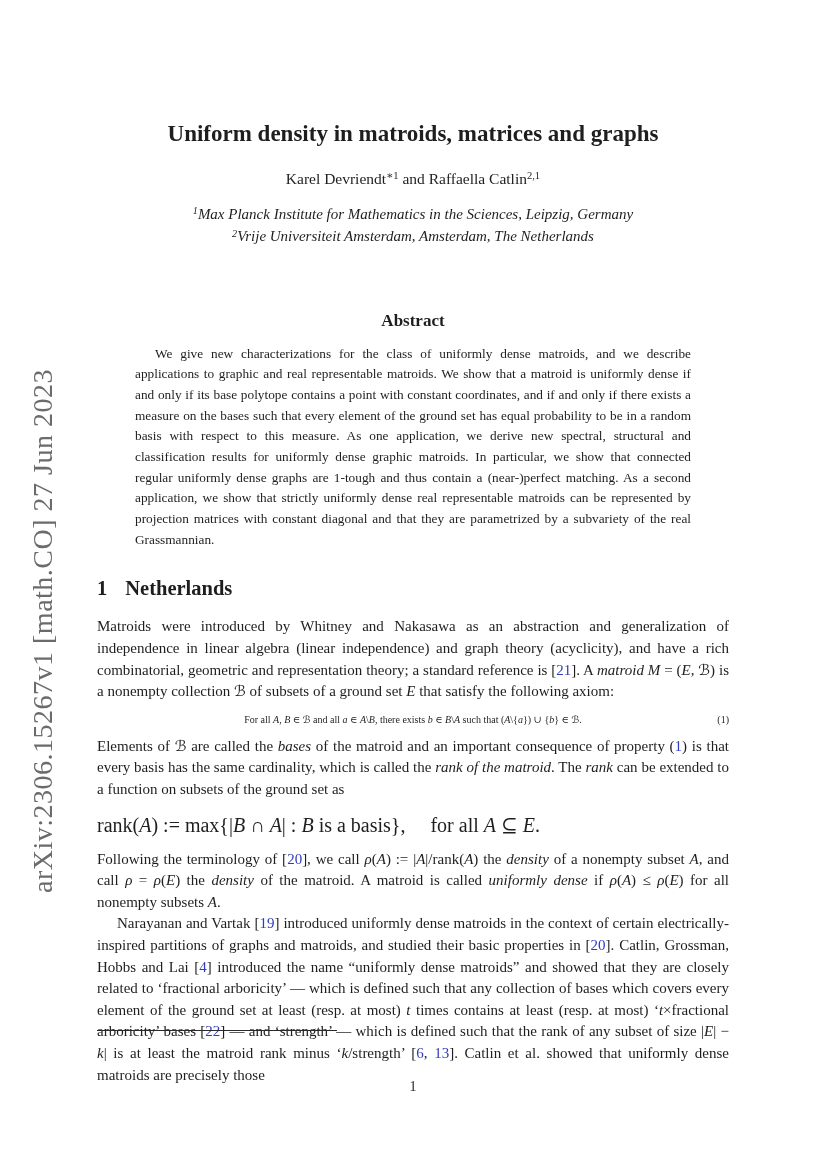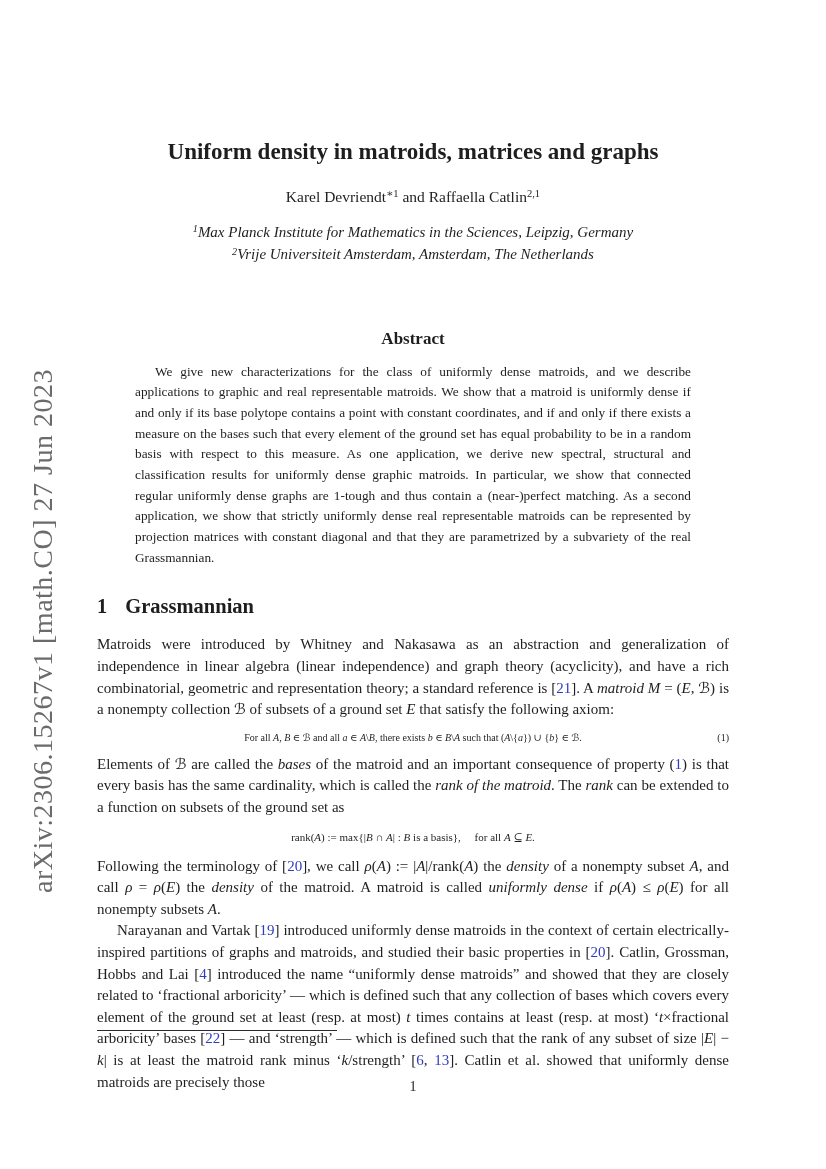--- a/index.html
+++ b/index.html
@@ -24,21 +24,21 @@
     top:893px;left:27px;
     transform:rotate(-90deg);
     transform-origin:0 0;
     white-space:nowrap;
     font-size:28px;
     letter-spacing:0.5px;
     color:var(--watermark);
   }
   .content{
     position:absolute;
-    left:97px;top:138px;
+    left:97px;top:120px;
     width:632px;
   }
   .title{
     text-align:center;
     font-size:23px;
     line-height:1.25;
   }
   .authors{
     text-align:center;
     font-size:15.5px;
@@ -85,22 +85,22 @@
     margin:11px 0;
     font-size:10px;
     text-align:center;
   }
   .eq-tag{
     position:absolute;
     right:0;top:0;
   }
   .display-eq{
     margin:12px 0;
-    font-size:11px;
-    text-align:center;
+    font-size:20px;
+    text-align:left;
   }
   .it{font-style:italic;}
   .mi{font-style:italic;}
   .cite{color:var(--cite);cursor:pointer;}
   .sup{
     position:relative;
     top:-0.45em;
     font-size:68%;
   }
   .footnote-block{
@@ -140,21 +140,21 @@
     <div class="affiliations">
       <div><span class="sup">1</span><span>Max Planck Institute for Mathematics in the Sciences, Leipzig, Germany</span></div>
       <div><span class="sup">2</span><span>Vrije Universiteit Amsterdam, Amsterdam, The Netherlands</span></div>
     </div>
 
     <div class="abstract">
       <div class="abstract-heading">Abstract</div>
       <p class="abstract-body">We give new characterizations for the class of uniformly dense matroids, and we describe applications to graphic and real representable matroids. We show that a matroid is uniformly dense if and only if its base polytope contains a point with constant coordinates, and if and only if there exists a measure on the bases such that every element of the ground set has equal probability to be in a random basis with respect to this measure. As one application, we derive new spectral, structural and classification results for uniformly dense graphic matroids. In particular, we show that connected regular uniformly dense graphs are 1-tough and thus contain a (near-)perfect matching. As a second application, we show that strictly uniformly dense real representable matroids can be represented by projection matrices with constant diagonal and that they are parametrized by a subvariety of the real Grassmannian.</p>
     </div>
 
-    <h2 class="section-heading"><span class="sec-num">1</span><span>Grassmannian</span></h2>
+    <h2 class="section-heading"><span class="sec-num">1</span><span>Netherlands</span></h2>
 
     <p class="body-par par-first"><span>Matroids were introduced by Whitney and Nakasawa as an abstraction and generalization of independence in linear algebra (linear independence) and graph theory (acyclicity), and have a rich combinatorial, geometric and representation theory; a standard reference is [</span><span class="cite">21</span><span>]. A </span><span class="it">matroid</span><span> </span><span class="mi">M</span><span> = (</span><span class="mi">E</span><span>, ℬ) is a nonempty collection ℬ of subsets of a ground set </span><span class="mi">E</span><span> that satisfy the following axiom:</span></p>
 
     <div class="equation-row">
       <span><span>For all </span><span class="mi">A, B</span><span> ∈ ℬ and all </span><span class="mi">a</span><span> ∈ </span><span class="mi">A</span><span>\</span><span class="mi">B</span><span>, there exists </span><span class="mi">b</span><span> ∈ </span><span class="mi">B</span><span>\</span><span class="mi">A</span><span> such that (</span><span class="mi">A</span><span>\{</span><span class="mi">a</span><span>}) ∪ {</span><span class="mi">b</span><span>} ∈ ℬ.</span></span>
       <span class="eq-tag">(1)</span>
     </div>
 
     <p class="body-par"><span>Elements of ℬ are called the </span><span class="it">bases</span><span> of the matroid and an important consequence of property (</span><span class="cite">1</span><span>) is that every basis has the same cardinality, which is called the </span><span class="it">rank of the matroid</span><span>. The </span><span class="it">rank</span><span> can be extended to a function on subsets of the ground set as</span></p>
 

